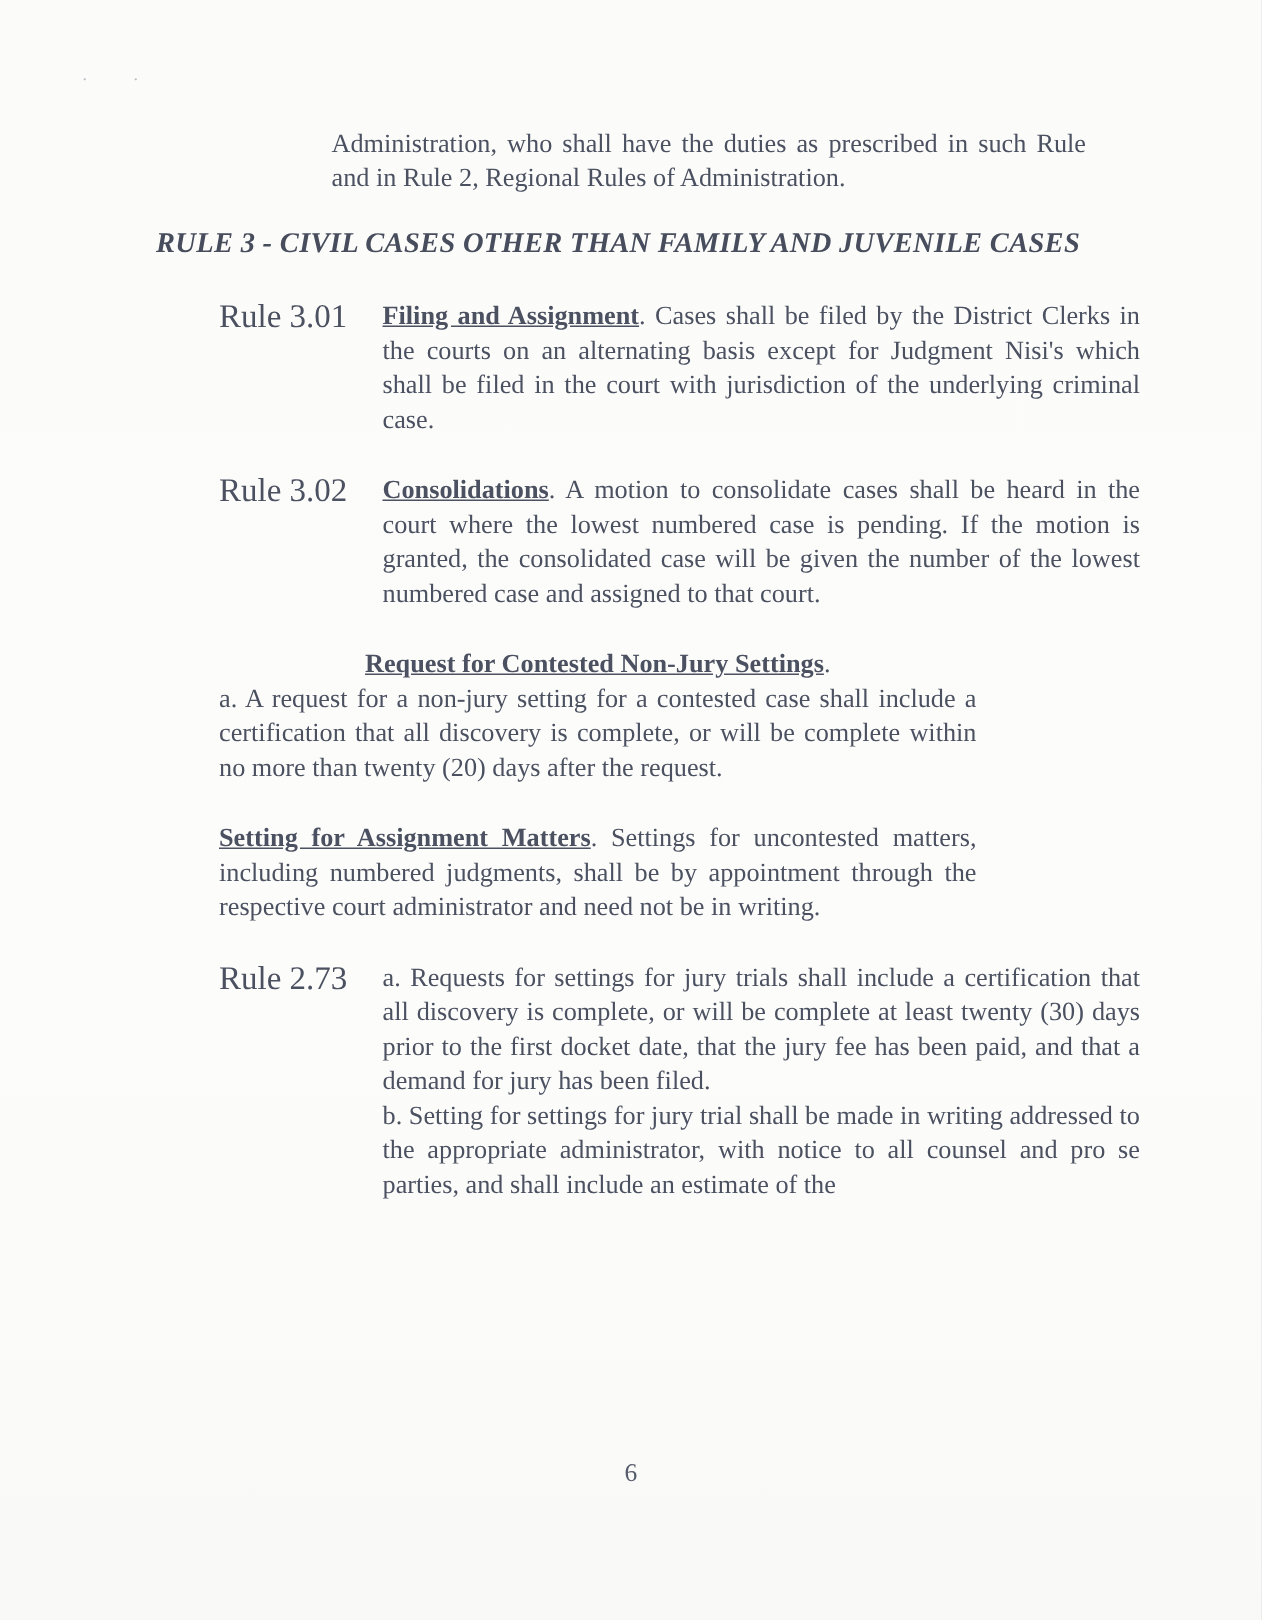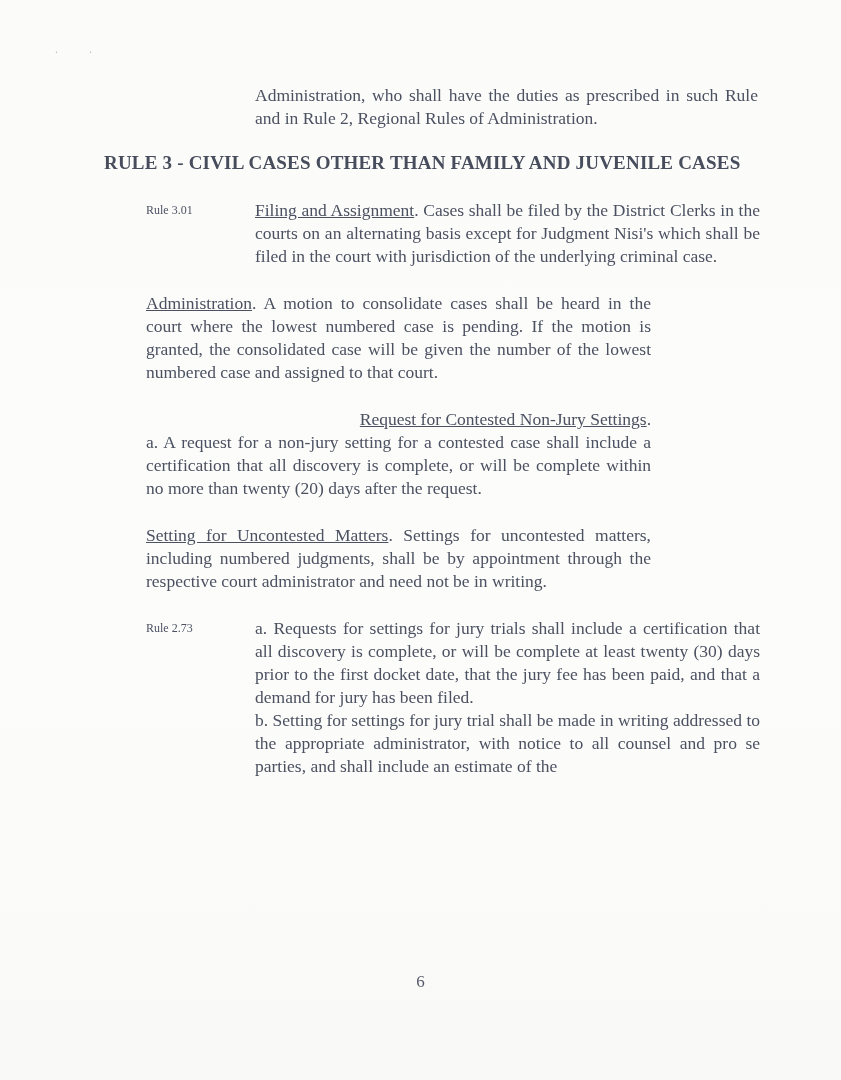--- a/index.html
+++ b/index.html
@@ -23,50 +23,51 @@
     left: 146px;
     width: 614px;
   }
   .para {
     margin: 0;
     font-size: 17.5px;
     line-height: 23px;
     text-align: justify;
   }
   .intro {
-    margin-left: 109px;
+    margin-left: 75px;
     width: 503px;
   }
   .section-heading {
     margin: 21px 0 16px -42px;
     font-size: 19px;
     line-height: 24px;
+    font-style: italic;
     letter-spacing: 0.2px;
     color: #474d5c;
     white-space: nowrap;
   }
   .rule {
     display: flex;
     margin-top: 24px;
   }
   .rule-label {
     width: 109px;
     flex-shrink: 0;
-    font-size: 12px;
+    font-size: 22px;
     line-height: 23px;
   }
   .rule-body {
     width: 505px;
   }
   .rule-title {
-    font-weight: normal;
+    font-weight: bold;
     text-decoration: underline;
   }
   .title-line {
-    text-align: right;
+    text-align: center;
   }
   .page-number {
     position: absolute;
     left: 0;
     top: 972px;
     width: 100%;
     text-align: center;
     font-size: 17px;
     color: #565c6b;
   }
@@ -93,35 +94,36 @@
     <h1 class="section-heading">RULE 3 - CIVIL CASES OTHER THAN FAMILY AND JUVENILE CASES</h1>
 
     <div class="rule">
       <div class="rule-label">Rule 3.01</div>
       <div class="rule-body">
         <p class="para"><span class="rule-title">Filing and Assignment</span><span>.  Cases shall be filed by the District Clerks in the courts on an alternating basis except for Judgment Nisi's which shall be filed in the court with jurisdiction of the underlying criminal case.</span></p>
       </div>
     </div>
 
     <div class="rule">
+      <div class="rule-label">Rule 3.02</div>
       <div class="rule-body">
-        <p class="para"><span class="rule-title">Administration</span><span>.  A motion to consolidate cases shall be heard in the court where the lowest numbered case is pending.  If the motion is granted, the consolidated case will be given the number of the lowest numbered case and assigned to that court.</span></p>
+        <p class="para"><span class="rule-title">Consolidations</span><span>.  A motion to consolidate cases shall be heard in the court where the lowest numbered case is pending.  If the motion is granted, the consolidated case will be given the number of the lowest numbered case and assigned to that court.</span></p>
       </div>
     </div>
 
     <div class="rule">
       <div class="rule-body">
         <p class="para title-line"><span class="rule-title">Request for Contested Non-Jury Settings</span><span>.</span></p>
         <p class="para">a.  A request for a non-jury setting for a contested case shall include a certification that all discovery is complete, or will be complete within no more than twenty (20) days after the request.</p>
       </div>
     </div>
 
     <div class="rule">
       <div class="rule-body">
-        <p class="para"><span class="rule-title">Setting for Uncontested Matters</span><span>.  Settings for uncontested matters, including numbered judgments, shall be by appointment through the respective court administrator and need not be in writing.</span></p>
+        <p class="para"><span class="rule-title">Setting for Assignment Matters</span><span>.  Settings for uncontested matters, including numbered judgments, shall be by appointment through the respective court administrator and need not be in writing.</span></p>
       </div>
     </div>
 
     <div class="rule">
       <div class="rule-label">Rule 2.73</div>
       <div class="rule-body">
         <p class="para">a.  Requests for settings for jury trials shall include a certification that all discovery is complete, or will be complete at least twenty (30) days prior to the first docket date, that the jury fee has been paid, and that a demand for jury has been filed.</p>
         <p class="para">b.  Setting for settings for jury trial shall be made in writing addressed to the appropriate administrator, with notice to all counsel and pro se parties, and shall include an estimate of the</p>
       </div>
     </div>

